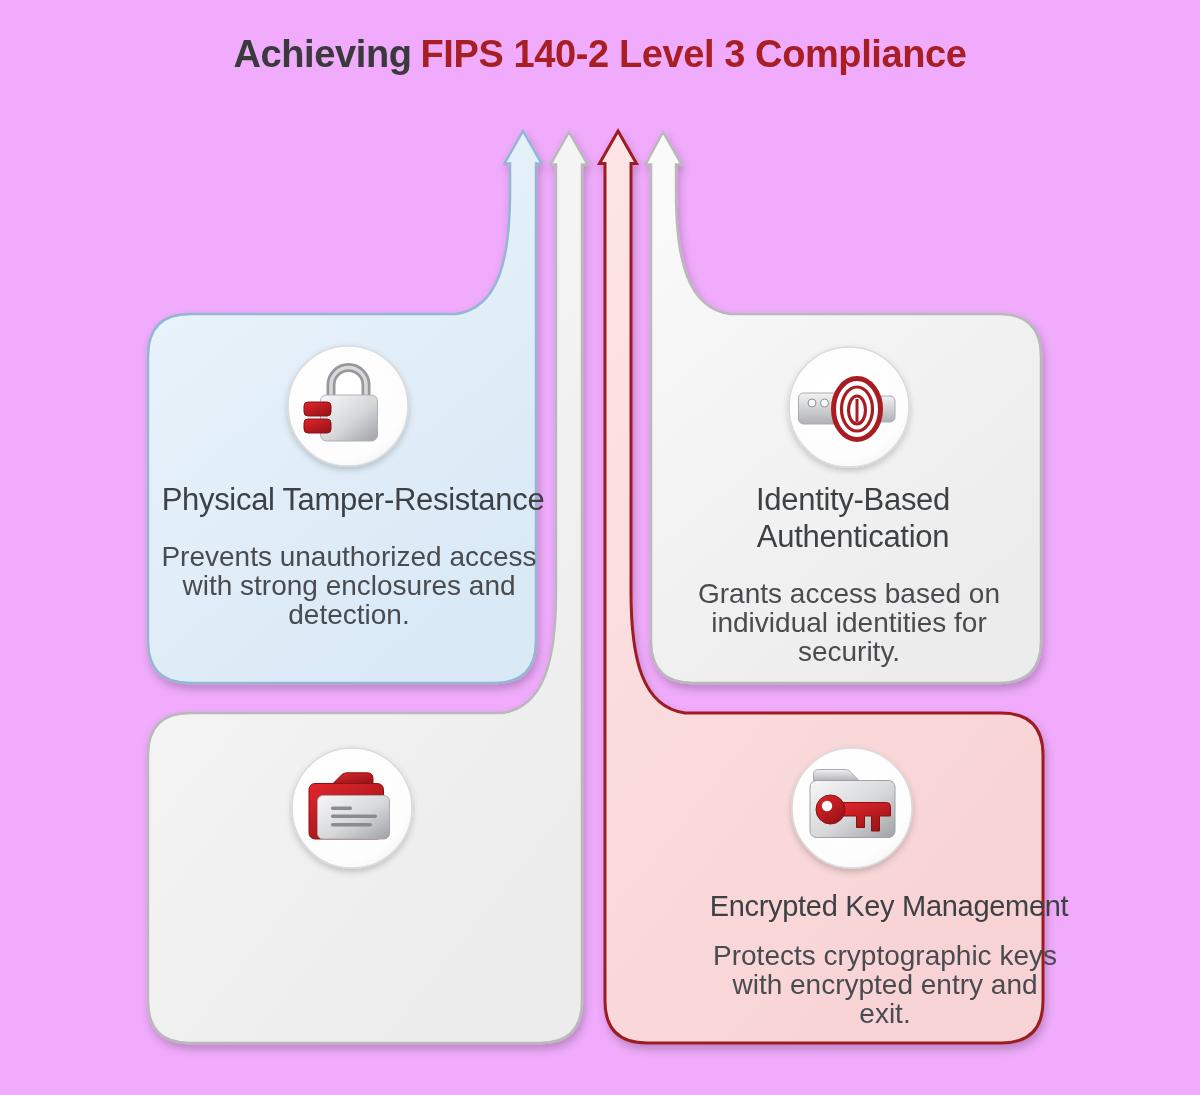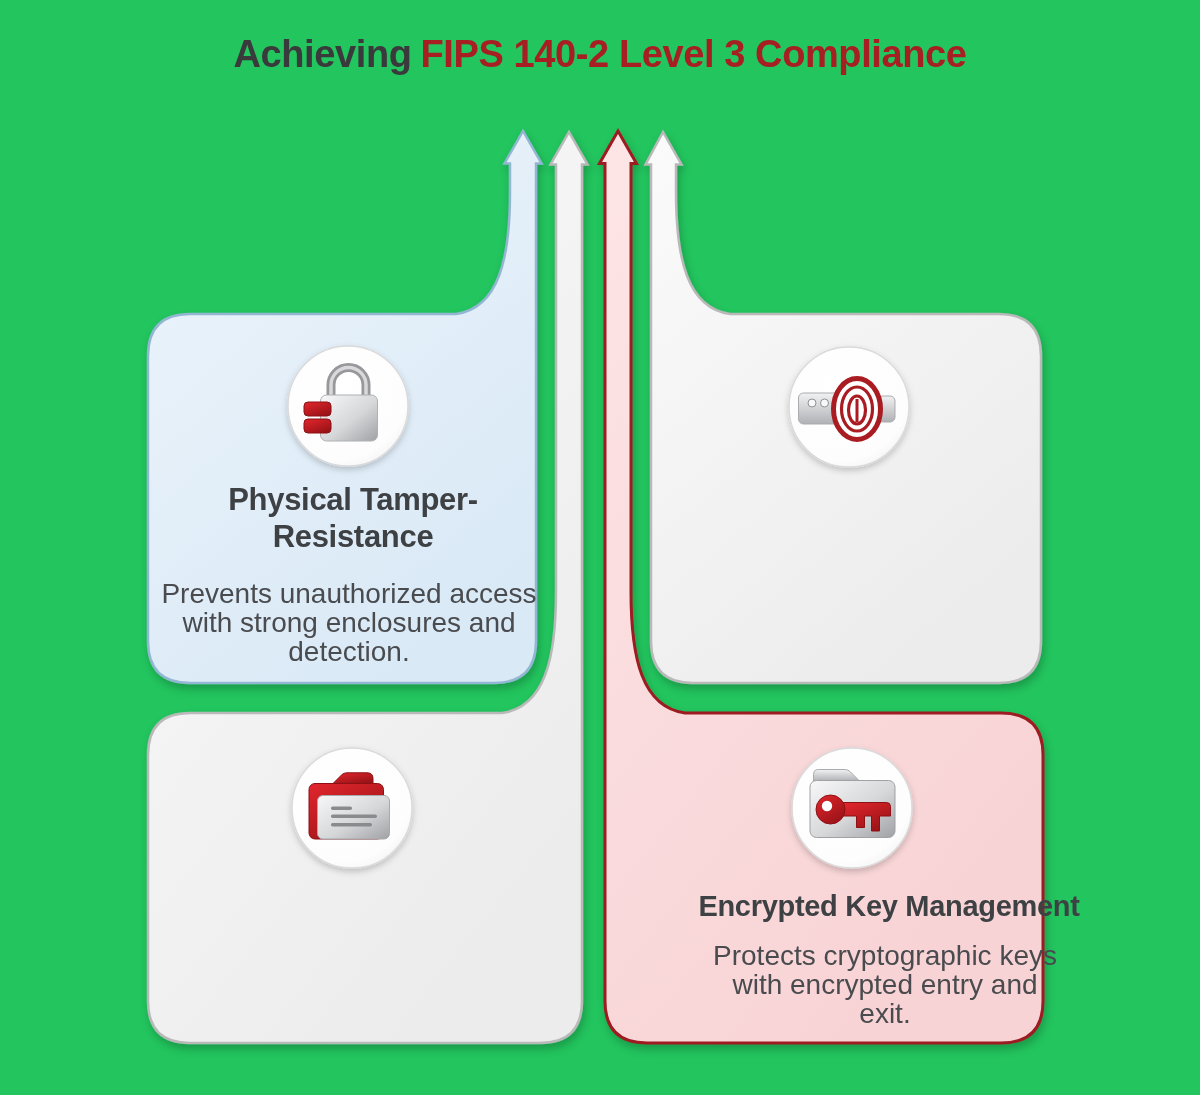--- a/index.html
+++ b/index.html
@@ -1,24 +1,24 @@
 <!DOCTYPE html>
 <html><head>
 <meta charset="utf-8">
 <style>
   html,body{margin:0;padding:0;background:#ffffff;}
-  .stage{position:relative;width:1200px;height:1095px;background:#22c55e;overflow:hidden;
+  .stage{position:relative;width:1200px;height:1095px;background:#f0abfc;overflow:hidden;
          font-family:"Liberation Sans", sans-serif;}
   svg.diagram{position:absolute;left:0;top:0;}
   .main-title{position:absolute;top:33px;left:0;width:100%;text-align:center;
               font-size:38px;font-weight:800;letter-spacing:-0.4px;white-space:nowrap;}
   .main-title .t-dark{color:#3a393b;margin-right:9px;}
   .main-title .t-red{color:#a71e23;}
   .card-text{position:absolute;text-align:center;}
-  .card-title{font-size:31px;line-height:37px;font-weight:700;color:#3e4144;letter-spacing:-0.3px;margin-left:8px;}
+  .card-title{font-size:31px;line-height:37px;font-weight:400;color:#3e4144;letter-spacing:-0.3px;margin-left:8px;}
   .card-title.one-line{white-space:nowrap;font-size:29px;}
   .card-desc{font-size:28px;line-height:29px;color:#494b4e;margin:20px auto 0;}
   .ct-1{left:149px;top:481px;width:400px;}
   .ct-1 .card-desc{max-width:385px;margin-top:24px;}
   .ct-2{left:649px;top:481px;width:400px;}
   .ct-2 .card-desc{max-width:350px;margin-top:24px;}
   .ct-3{left:147px;top:888px;width:430px;}
   .ct-3 .card-desc{max-width:330px;margin-top:16px;}
   .ct-4{left:670px;top:888px;width:430px;}
   .ct-4 .card-desc{max-width:360px;margin-top:16px;}
@@ -119,18 +119,22 @@
   </svg>
 
   <div class="main-title">
     <span class="t-dark">Achieving</span><span class="t-red">FIPS 140-2 Level 3 Compliance</span>
   </div>
 
   <div class="card-text ct-1">
     <div class="card-title">Physical Tamper-Resistance</div>
     <div class="card-desc">Prevents unauthorized access with strong enclosures and detection.</div>
   </div>
+  <div class="card-text ct-2">
+    <div class="card-title">Identity-Based Authentication</div>
+    <div class="card-desc">Grants access based on individual identities for security.</div>
+  </div>
   <div class="card-text ct-4">
     <div class="card-title one-line">Encrypted Key Management</div>
     <div class="card-desc">Protects cryptographic keys with encrypted entry and exit.</div>
   </div>
 
 </div>
 
 </body></html>

